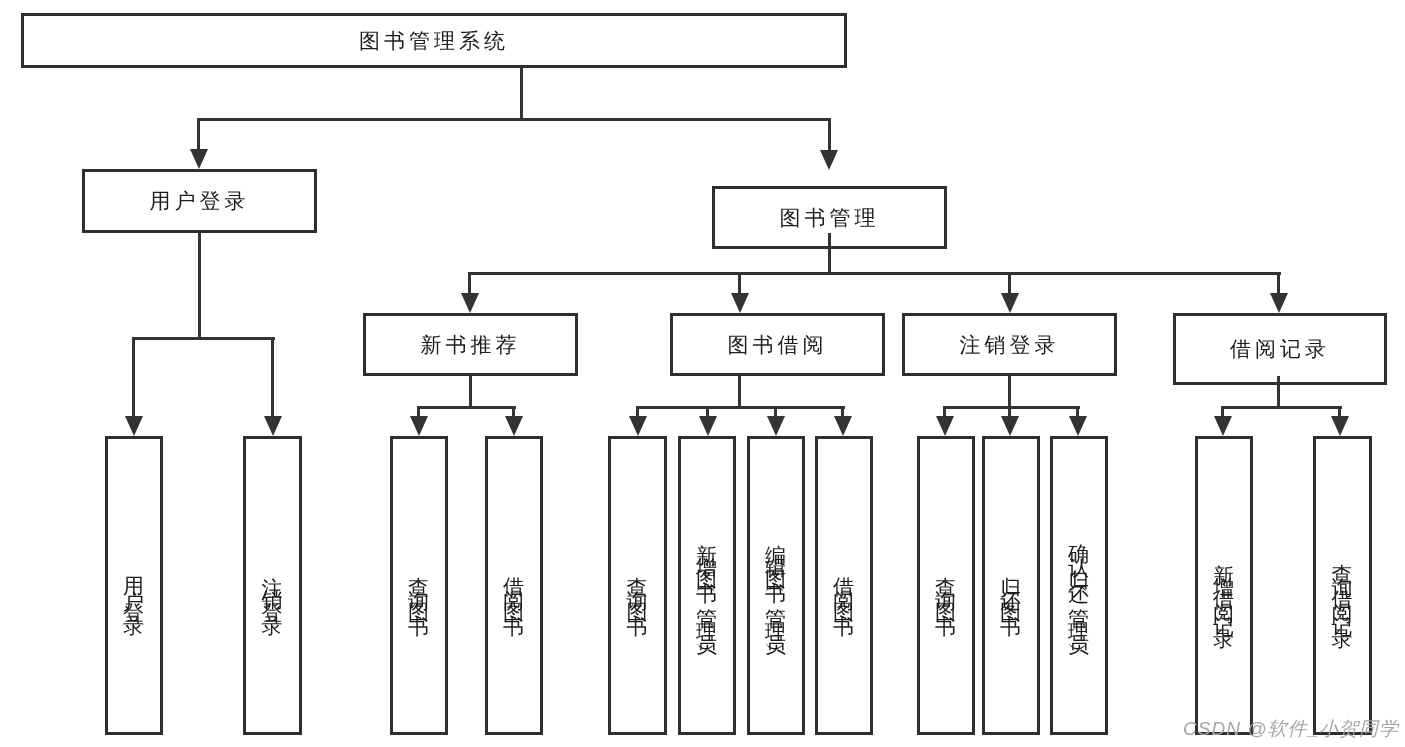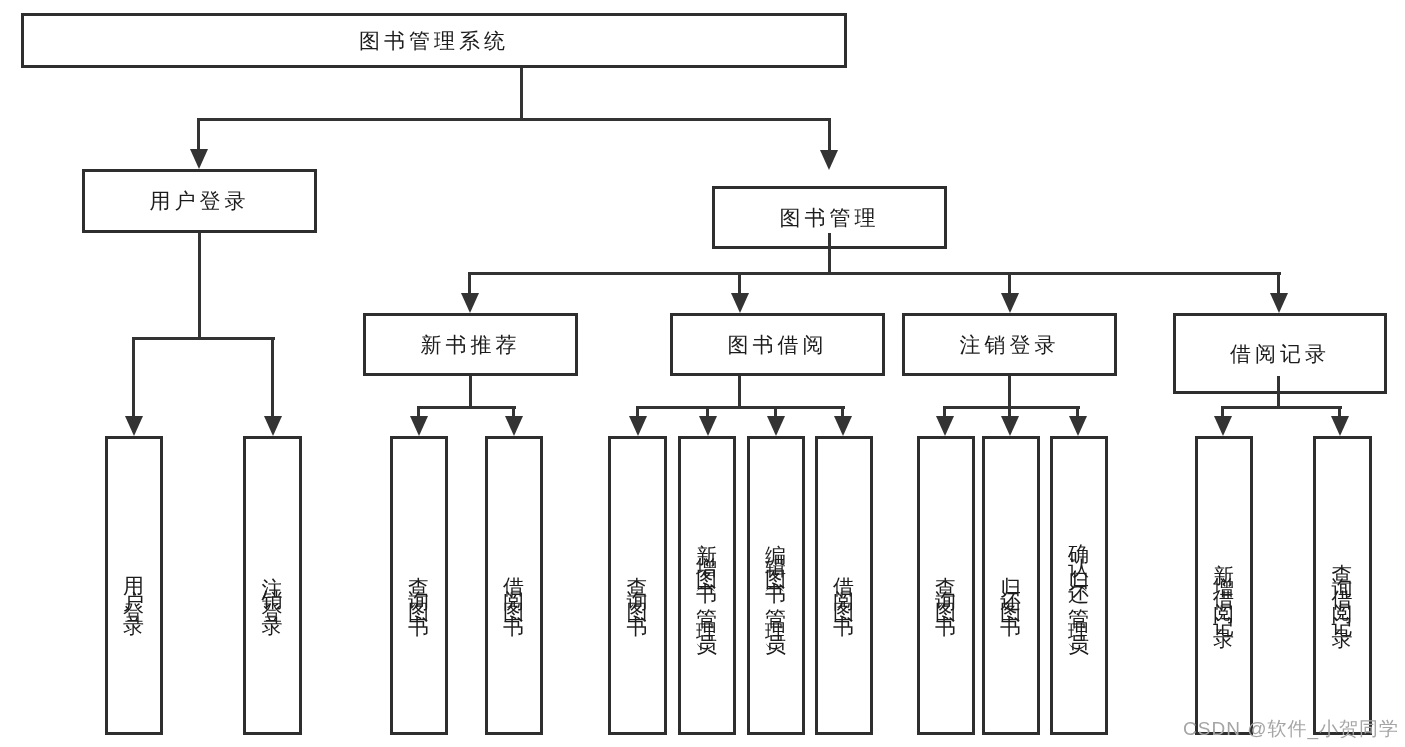--- a/index.html
+++ b/index.html
@@ -43,20 +43,21 @@
     border-left:9px solid transparent;
     border-right:9px solid transparent;
     border-top:20px solid #333333;
   }
   #watermark {
     position:absolute;
     top:716px; right:6px;
     font-size:19px; color:#a5a5a5;
     letter-spacing:1px;
     z-index:5;
+    font-style:italic;
   }
 </style>
 </head>
 <body>
 
 <div id="canvas">
 
   <div class="box" style="left:21px; top:13px; width:826px; height:55px;">
     <span>图书管理系统</span>
   </div>
@@ -95,21 +96,21 @@
 
   <div class="box" style="left:363px; top:313px; width:215px; height:63px;">
     <span>新书推荐</span>
   </div>
   <div class="box" style="left:670px; top:313px; width:215px; height:63px;">
     <span>图书借阅</span>
   </div>
   <div class="box" style="left:902px; top:313px; width:215px; height:63px;">
     <span>注销登录</span>
   </div>
-  <div class="box" style="left:1173px; top:313px; width:214px; height:81px;">
+  <div class="box" style="left:1173px; top:313px; width:214px; height:72px;">
     <span>借阅记录</span>
   </div>
 
   <div class="vline" style="left:469px; top:376px; height:33px;"></div>
   <div class="hline" style="left:417px; top:406px; width:99px;"></div>
   <div class="vline" style="left:417px; top:406px; height:12px;"></div>
   <div class="arr" style="left:410px; top:416px;"></div>
   <div class="vline" style="left:512px; top:406px; height:12px;"></div>
   <div class="arr" style="left:505px; top:416px;"></div>
 

